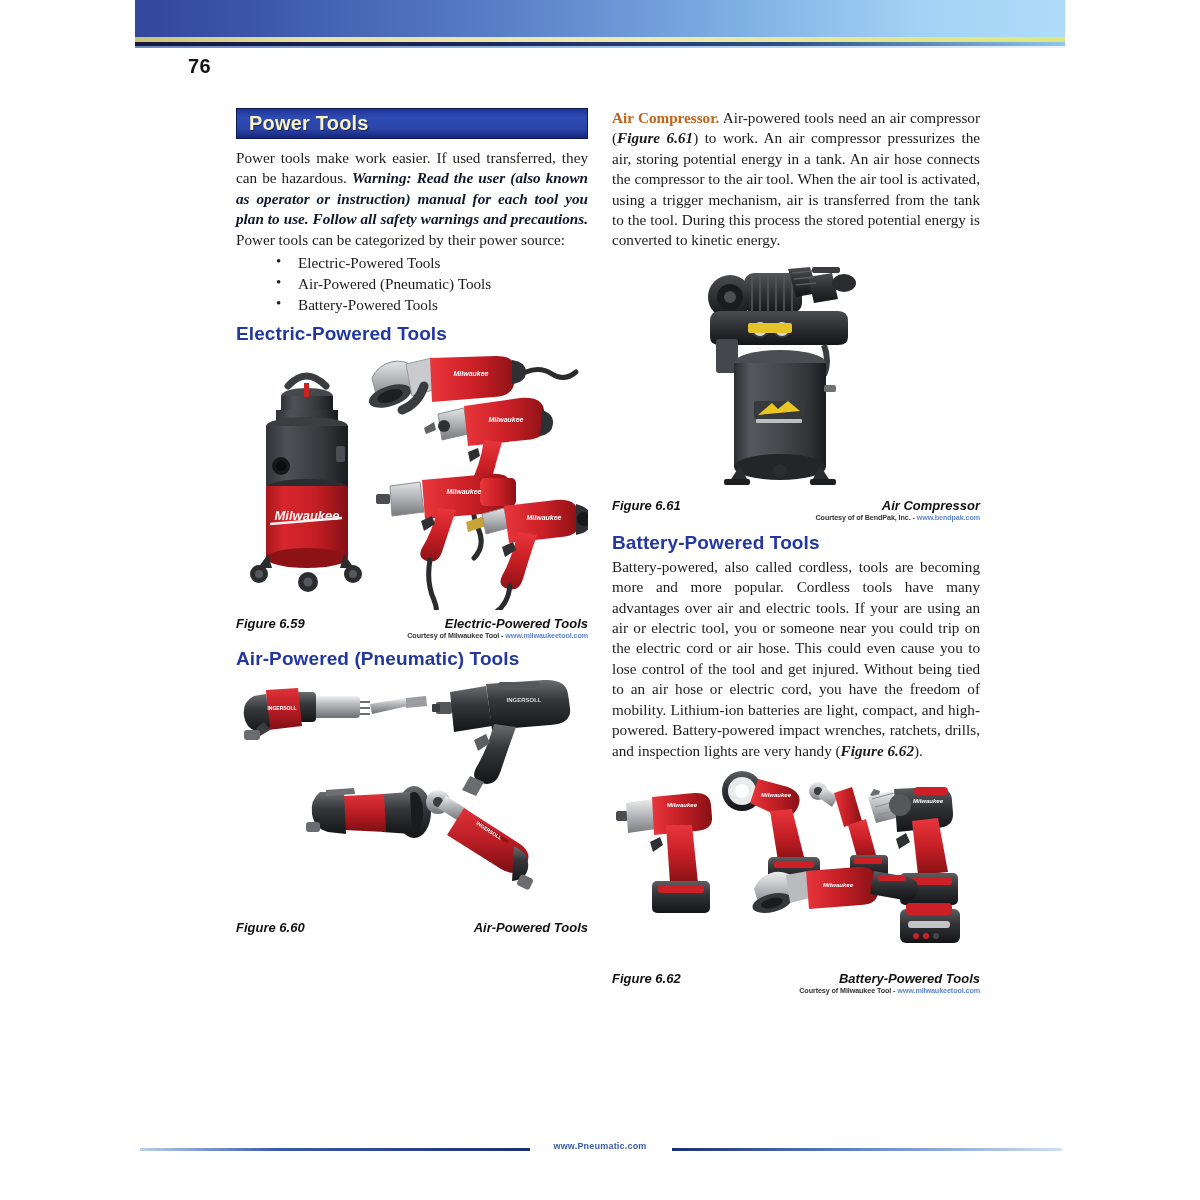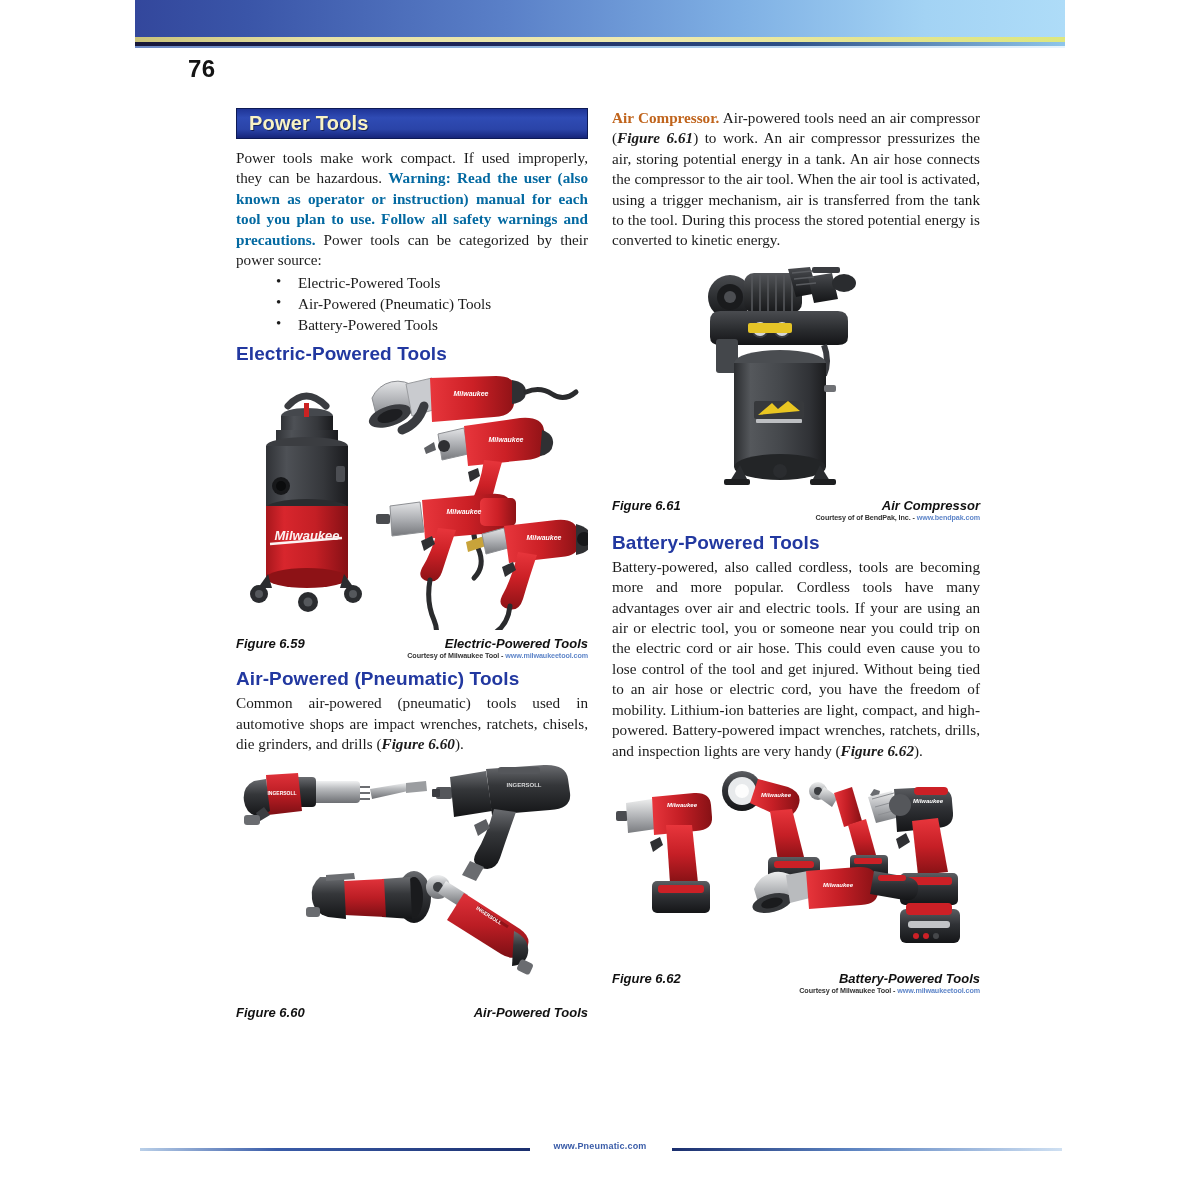--- a/index.html
+++ b/index.html
@@ -48,21 +48,21 @@
     width: 930px; height: 2px;
     background: linear-gradient(to right, #6b87c4 0%, #9dc3e8 50%, #e8f4fd 100%);
   }
 
   
   .page-number {
     position: absolute;
     left: 188px; top: 55px;
     font-family: "Liberation Sans", sans-serif;
     font-weight: bold;
-    font-size: 24px;
+    font-size: 20px;
     color: #141414;
     letter-spacing: 0.5px;
   }
 
   
   .col-left {
     position: absolute;
     left: 236px; top: 108px;
     width: 352px;
   }
@@ -97,22 +97,23 @@
   p.body {
     margin: 0 0 2px 0;
     font-family: "Liberation Serif", serif;
     font-size: 15.2px;
     line-height: 20.4px;
     color: #1b1b1b;
     text-align: justify;
     text-justify: inter-word;
   }
   .warn {
-    color: #0369a1;
-    font-weight: bold;
+    color: #0f172a;
+    font-weight: bold;
+    font-style: italic;
   }
   .runin {
     color: #c0641c;
     font-weight: bold;
   }
   .figref {
     font-weight: bold;
     font-style: italic;
   }
 
@@ -210,21 +211,21 @@
   <div class="banner-thin"></div>
 
   <div class="page-number">76</div>
 
   <div class="col-left">
 
     <div class="title-bar">
       <span class="title-bar-text">Power Tools</span>
     </div>
 
-    <p class="body"><span>Power tools make work compact. If used improperly, they can be hazardous. </span><span class="warn">Warning: Read the user (also known as operator or instruction) manual for each tool you plan to use. Follow all safety warnings and precautions.</span><span> Power tools can be categorized by their power source:</span></p>
+    <p class="body"><span>Power tools make work easier. If used transferred, they can be hazardous. </span><span class="warn">Warning: Read the user (also known as operator or instruction) manual for each tool you plan to use. Follow all safety warnings and precautions.</span><span> Power tools can be categorized by their power source:</span></p>
 
     <ul class="bullets">
       <li>Electric-Powered Tools</li>
       <li>Air-Powered (Pneumatic) Tools</li>
       <li>Battery-Powered Tools</li>
     </ul>
 
     <h3 class="sub">Electric-Powered Tools</h3>
 
 
@@ -379,21 +380,20 @@
 
       <div class="fig-caption">
         <span>Figure 6.59</span>
         <span>Electric-Powered Tools</span>
       </div>
       <div class="fig-courtesy"><span>Courtesy of Milwaukee Tool - </span><span class="url">www.milwaukeetool.com</span></div>
     </div>
 
     <h3 class="sub">Air-Powered (Pneumatic) Tools</h3>
 
-    <p class="body"><span>Common air-powered (pneumatic) tools used in automotive shops are impact wrenches, ratchets, chisels, die grinders, and drills (</span><span class="figref">Figure 6.60</span><span>).</span></p>
 
     <div class="figbox" style="margin-top:6px;">
       <svg width="352" height="238" viewBox="0 0 352 238">
         <defs>
           <linearGradient id="airSteel" x1="0" y1="0" x2="0" y2="1">
             <stop offset="0%" stop-color="#f0f1f2"></stop>
             <stop offset="35%" stop-color="#b9bbbe"></stop>
             <stop offset="100%" stop-color="#6d6f73"></stop>
           </linearGradient>
           <linearGradient id="airDark" x1="0" y1="0" x2="0" y2="1">

